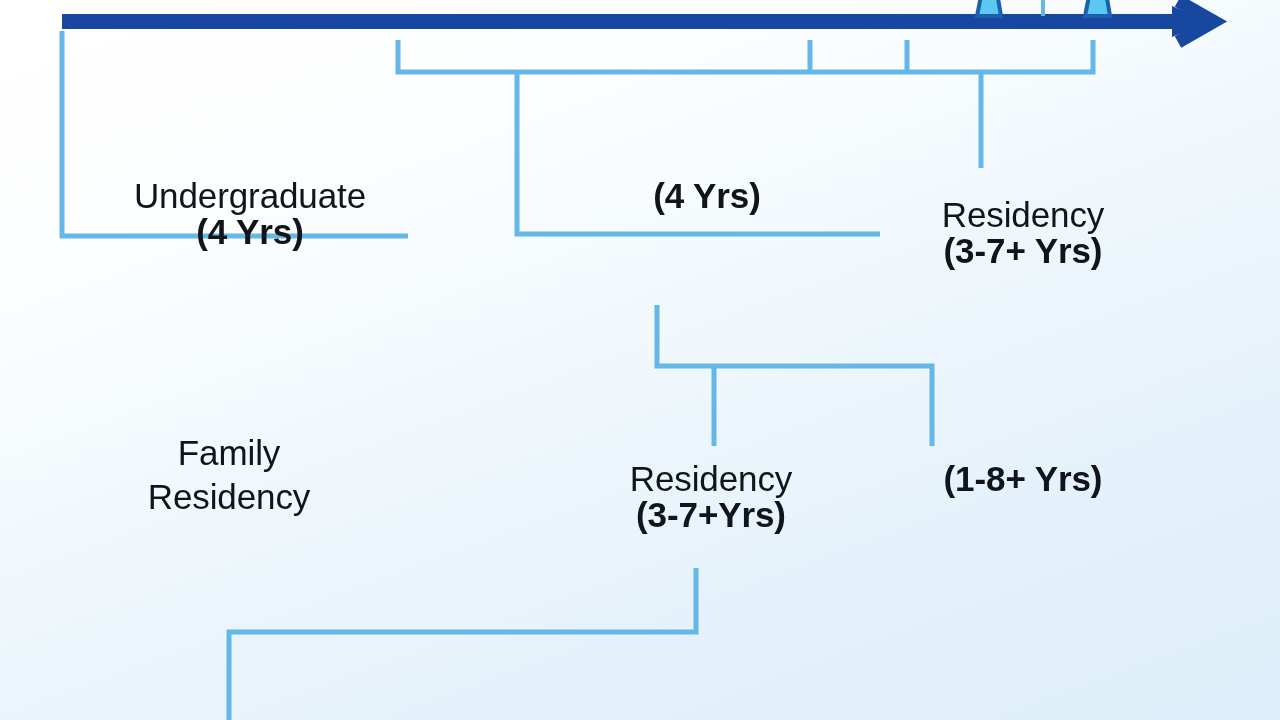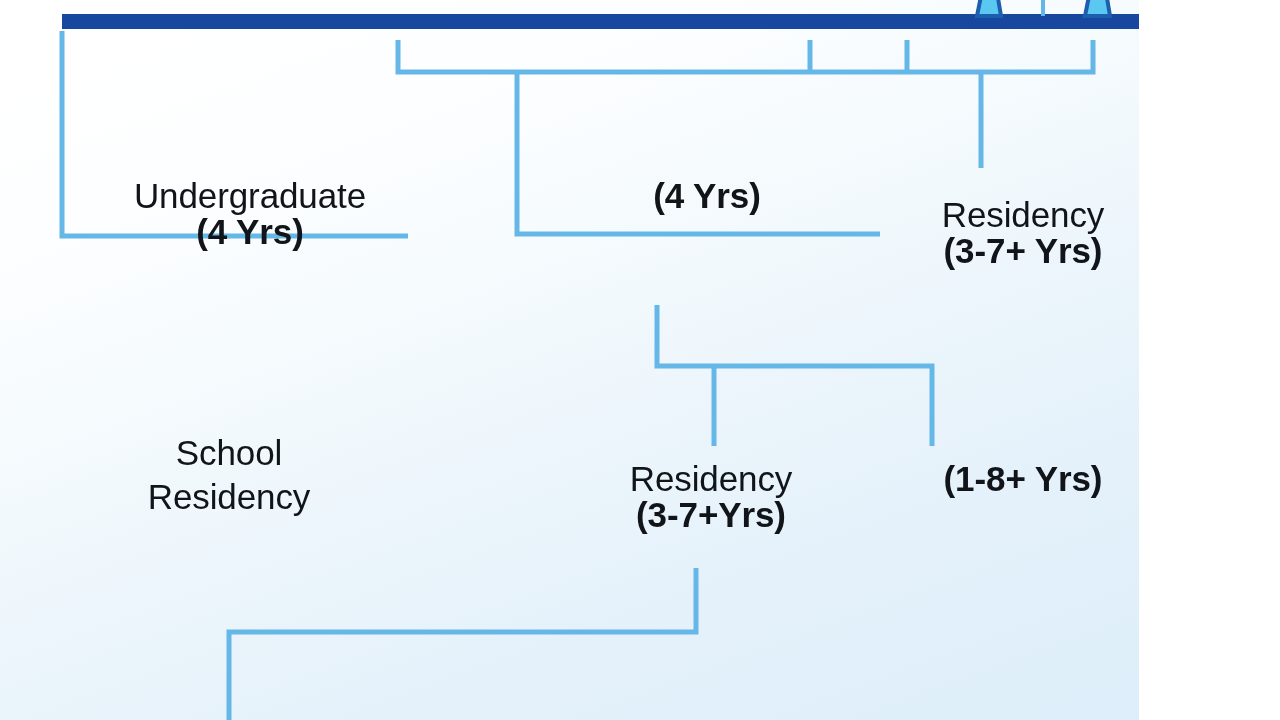--- a/index.html
+++ b/index.html
@@ -9,21 +9,21 @@
   }
   body {
     width: 1280px;
     height: 720px;
     overflow: hidden;
     font-family: "Liberation Sans", sans-serif;
     background: #ffffff;
   }
   #stage {
     position: relative;
-    width: 1139px;
+    width: 1280px;
     height: 720px;
     background:
       linear-gradient(160deg,
         #ffffff 0%,
         #fdfeff 22%,
         #f4fafd 42%,
         #eaf4fb 62%,
         #e2f0fa 82%,
         #ddeefa 100%);
     overflow: hidden;
@@ -114,21 +114,21 @@
   <div class="lbl" id="lbl-medschool">
     <span class="dur">(4 Yrs)</span>
   </div>
 
   <div class="lbl" id="lbl-residency-1">
     <span class="ttl">Residency</span>
     <span class="dur">(3-7+ Yrs)</span>
   </div>
 
   <div class="lbl two-line" id="lbl-family">
-    <span class="ttl">School</span>
+    <span class="ttl">Family</span>
     <span class="ttl">Residency</span>
   </div>
 
   <div class="lbl" id="lbl-residency-2">
     <span class="ttl">Residency</span>
     <span class="dur">(3-7+Yrs)</span>
   </div>
 
   <div class="lbl" id="lbl-fellowship">
     <span class="dur">(1-8+ Yrs)</span>

